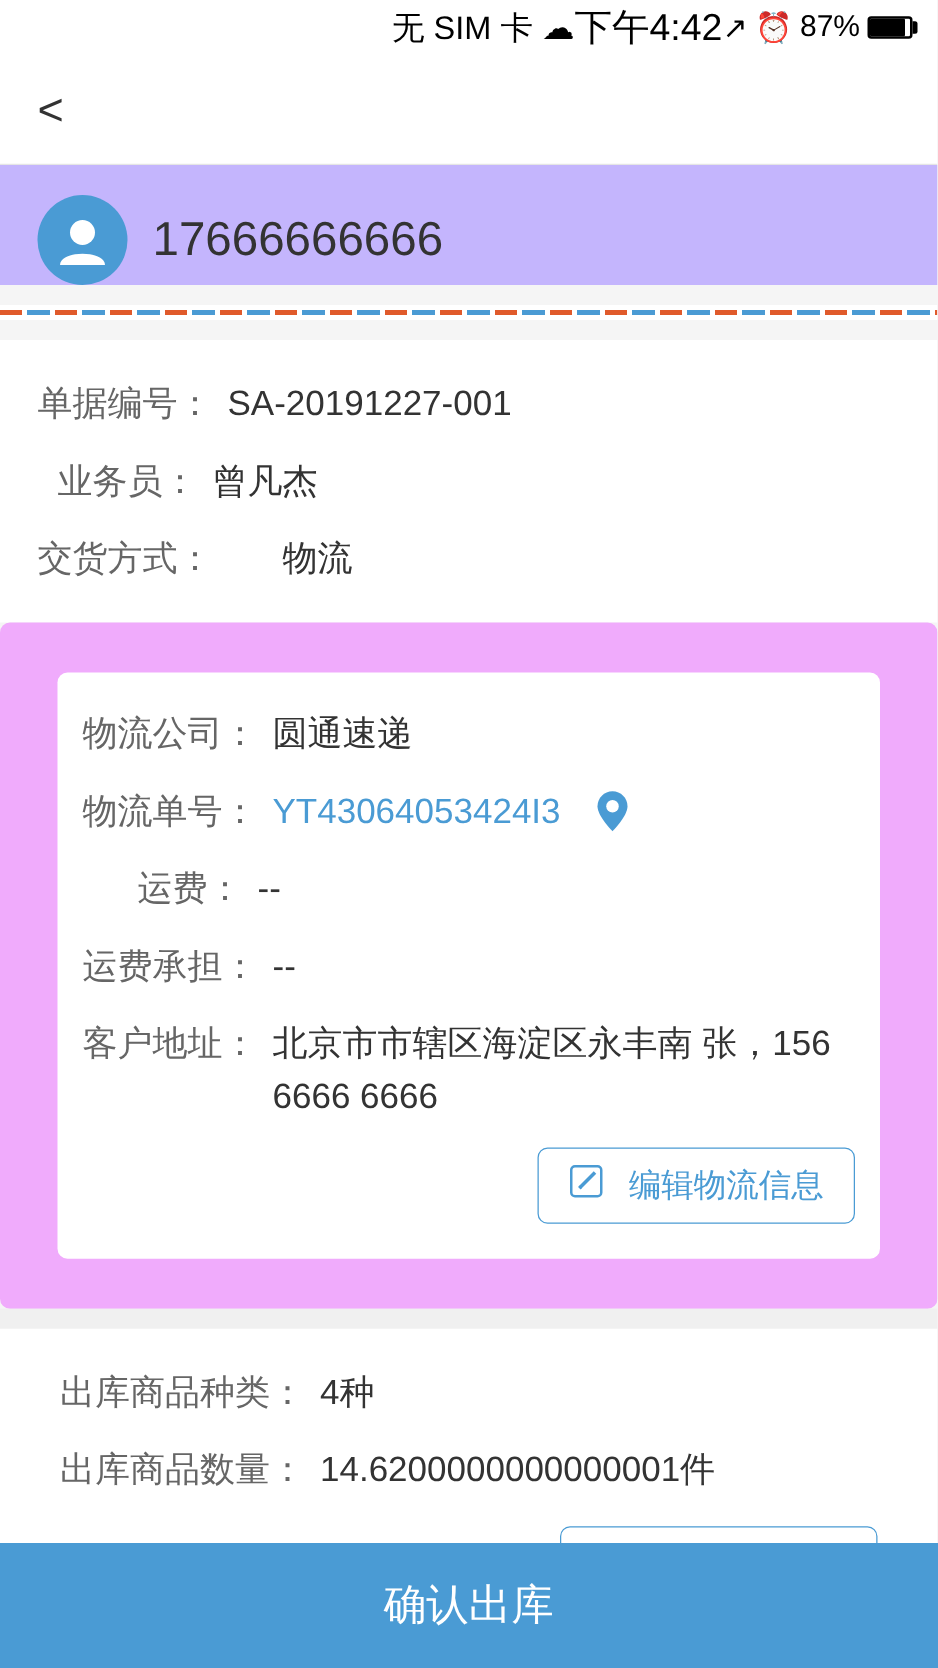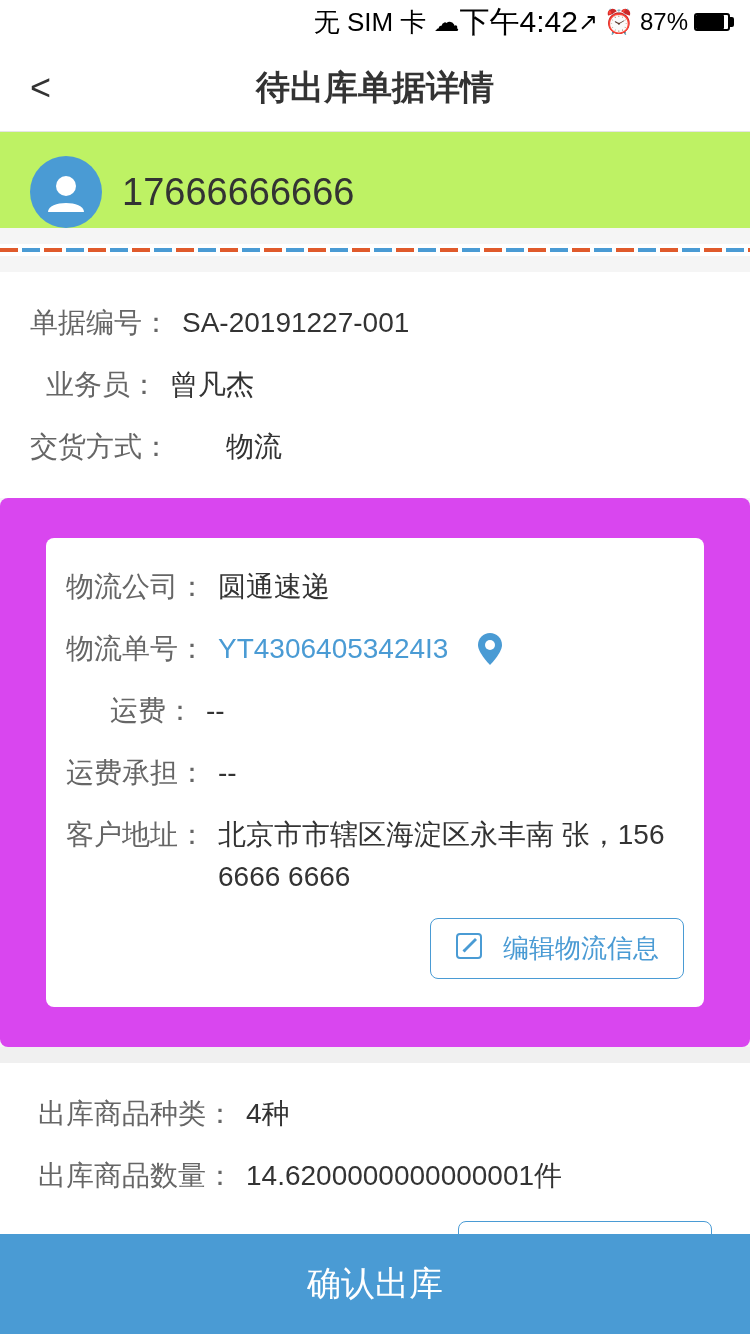--- a/index.html
+++ b/index.html
@@ -48,21 +48,21 @@
       position: absolute;
       left: 50%;
       transform: translateX(-50%);
       font-size: 34px;
       font-weight: 600;
       color: #333;
     }
 
     
     .user-header {
-      background: #bef264;
+      background: #c4b5fd;
       padding: 24px 30px 0;
       display: flex;
       align-items: center;
       gap: 20px;
       text-align: right;
     }
     .user-avatar {
       width: 72px;
       height: 72px;
       border-radius: 50%;
@@ -171,21 +171,21 @@
 
     
     .section-divider {
       height: 16px;
       background: #f0f0f0;
     }
 
     
     .goods-section {
       background: #fff;
-      padding: 30px 38px;
+      padding: 30px 48px;
     }
 
     
     .btn-view-detail {
       display: flex;
       justify-content: flex-end;
       margin-top: 24px;
     }
 
     
@@ -233,21 +233,20 @@
       <span>87%</span>
       <span style="display:inline-block;width:36px;height:18px;border:2px solid #000;border-radius:3px;position:relative;">
         <span style="display:block;width:87%;height:100%;background:#000;border-radius:1px;"></span>
         <span style="position:absolute;right:-6px;top:50%;transform:translateY(-50%);width:4px;height:10px;background:#000;border-radius:0 2px 2px 0;"></span>
       </span>
     </div>
   </div>
 
   <div class="nav-bar">
     <span class="nav-back">&lt;</span>
-    <span class="nav-title">待出库单据详情</span>
   </div>
 
   <div class="user-header">
     <div class="user-avatar">
       <svg viewBox="0 0 44 44" fill="none" xmlns="http://www.w3.org/2000/svg">
         <circle cx="22" cy="16" r="10" fill="white"></circle>
         <path d="M4 42 C4 30 40 30 40 42" fill="white"></path>
       </svg>
     </div>
     <span class="user-phone">17666666666</span>
@@ -263,21 +262,21 @@
     <div class="info-row">
       <span class="info-label">业务员：</span>
       <span class="info-value">曾凡杰</span>
     </div>
     <div class="info-row">
       <span class="info-label">交货方式：</span>
       <span class="info-value">物流</span>
     </div>
   </div>
 
-  <div class="logistics-card" style="margin: 0 0; background:#d946ef;">
+  <div class="logistics-card" style="margin: 0 0; background:#f0abfc;">
     <div style="background:#fff; margin: 16px; border-radius: 8px; padding: 28px 20px;">
       <div class="info-row">
         <span class="info-label">物流公司：</span>
         <span class="info-value">圆通速递</span>
       </div>
       <div class="info-row">
         <span class="info-label">物流单号：</span>
         <span class="info-value link">
           <span>YT43064053424I3</span>
           <span class="location-icon">

